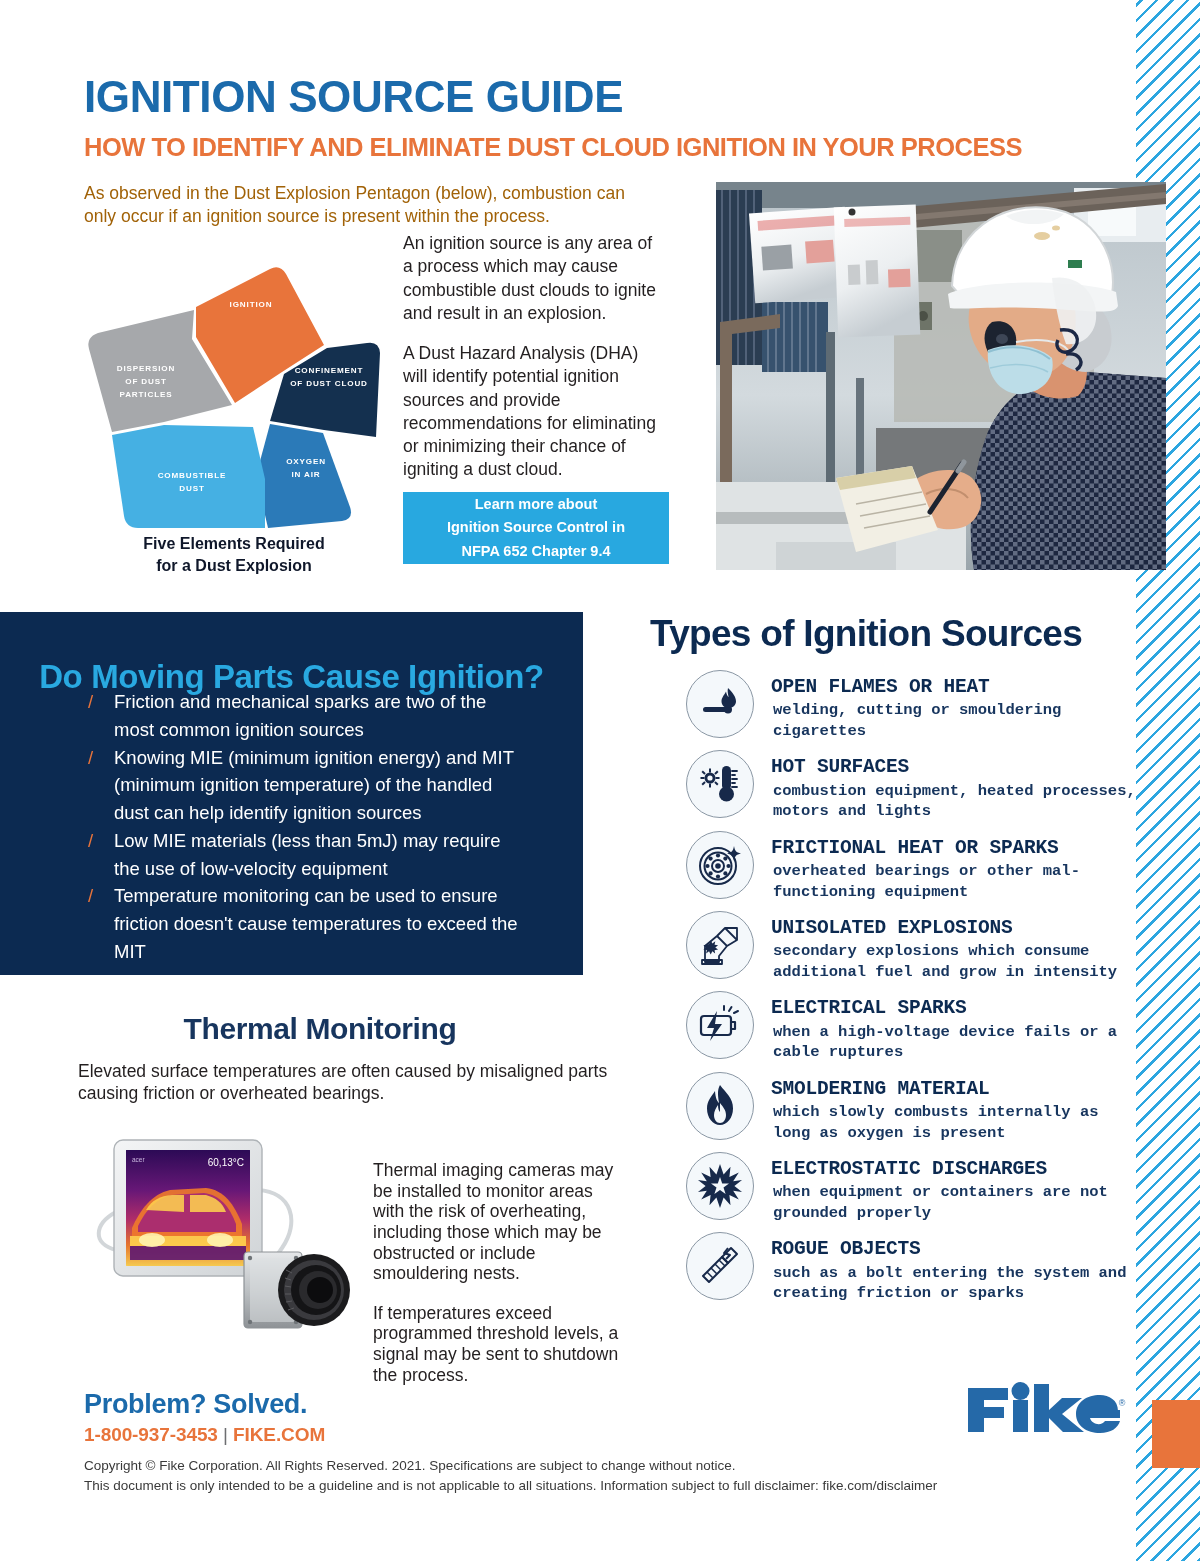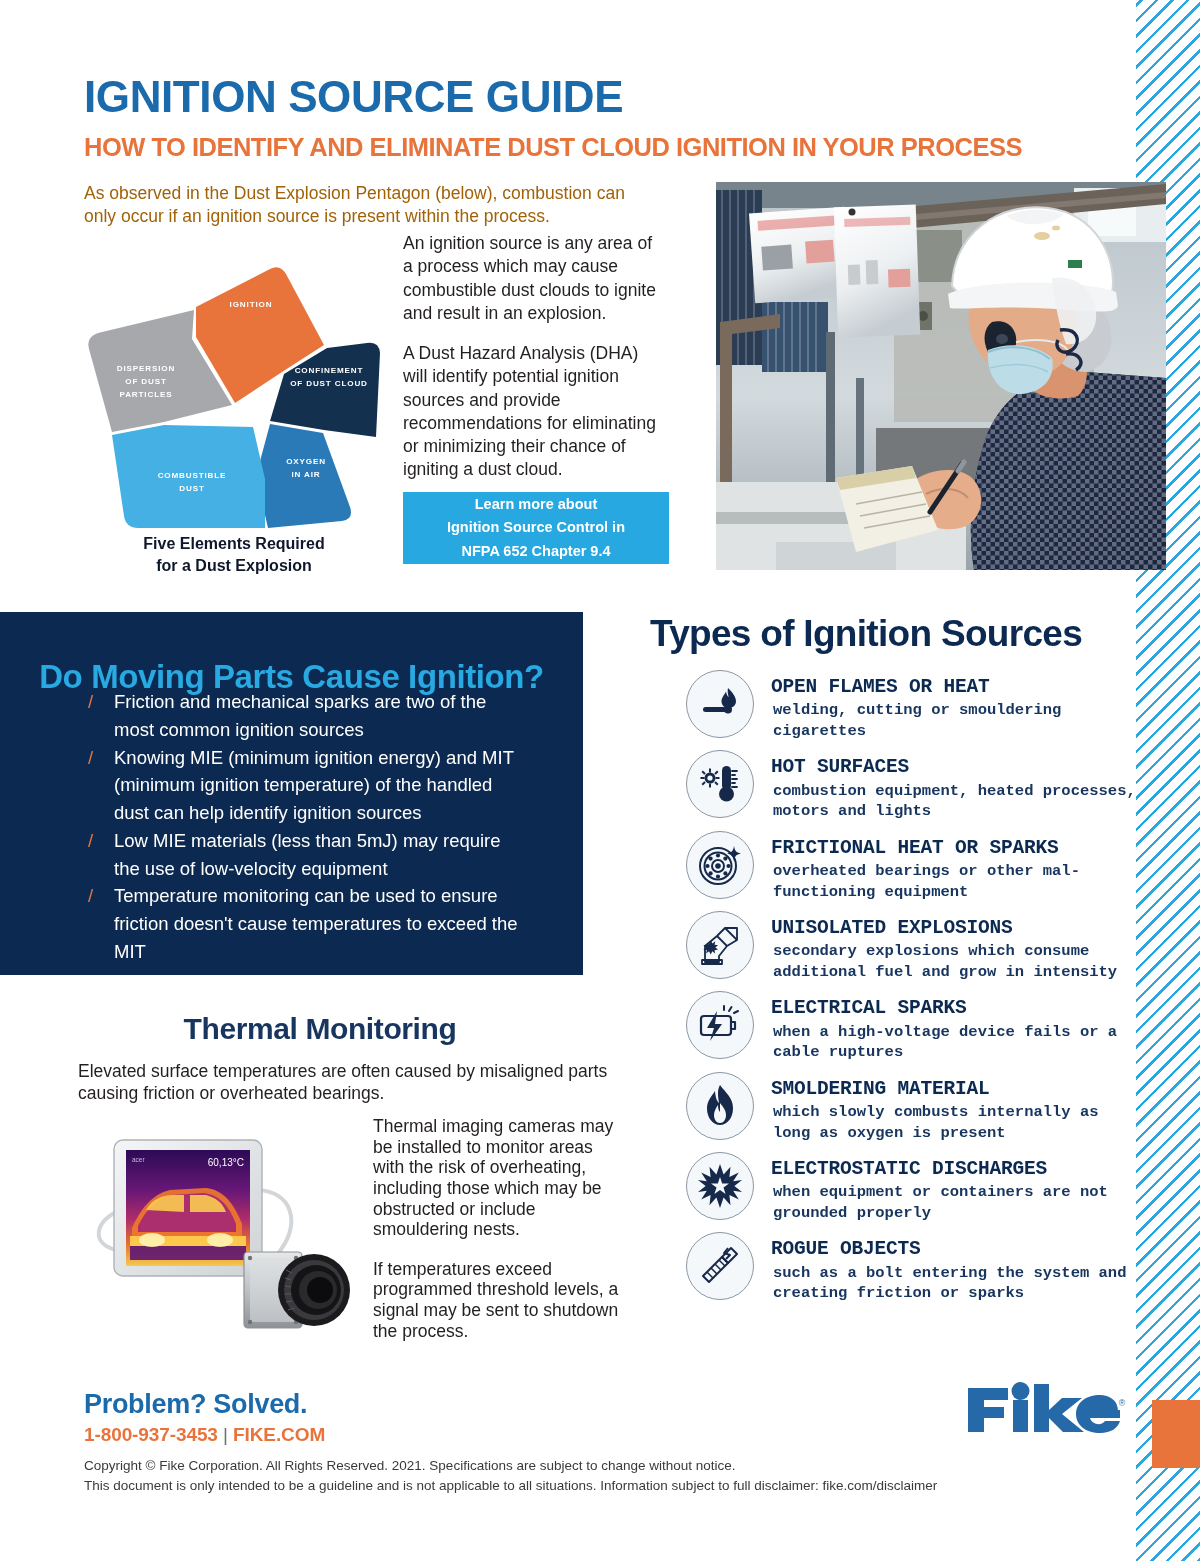--- a/index.html
+++ b/index.html
@@ -186,21 +186,21 @@
     font-size: 30px; font-weight: bold;
     color: #17355e; letter-spacing: -0.4px;
   }
   .thermal-lead {
     position: absolute; left: 78px; top: 1060px;
     width: 540px;
     font-size: 17.5px; line-height: 1.28;
     color: #231f20;
   }
   .thermal-col {
-    position: absolute; left: 373px; top: 1116px;
+    position: absolute; left: 373px; top: 1160px;
     width: 250px;
     font-size: 17.5px; line-height: 1.18;
     color: #231f20;
   }
   .thermal-col p + p { margin-top: 19px; }
 
   .thermal-img {
     position: absolute; left: 86px; top: 1132px;
     width: 280px; height: 228px;
   }

